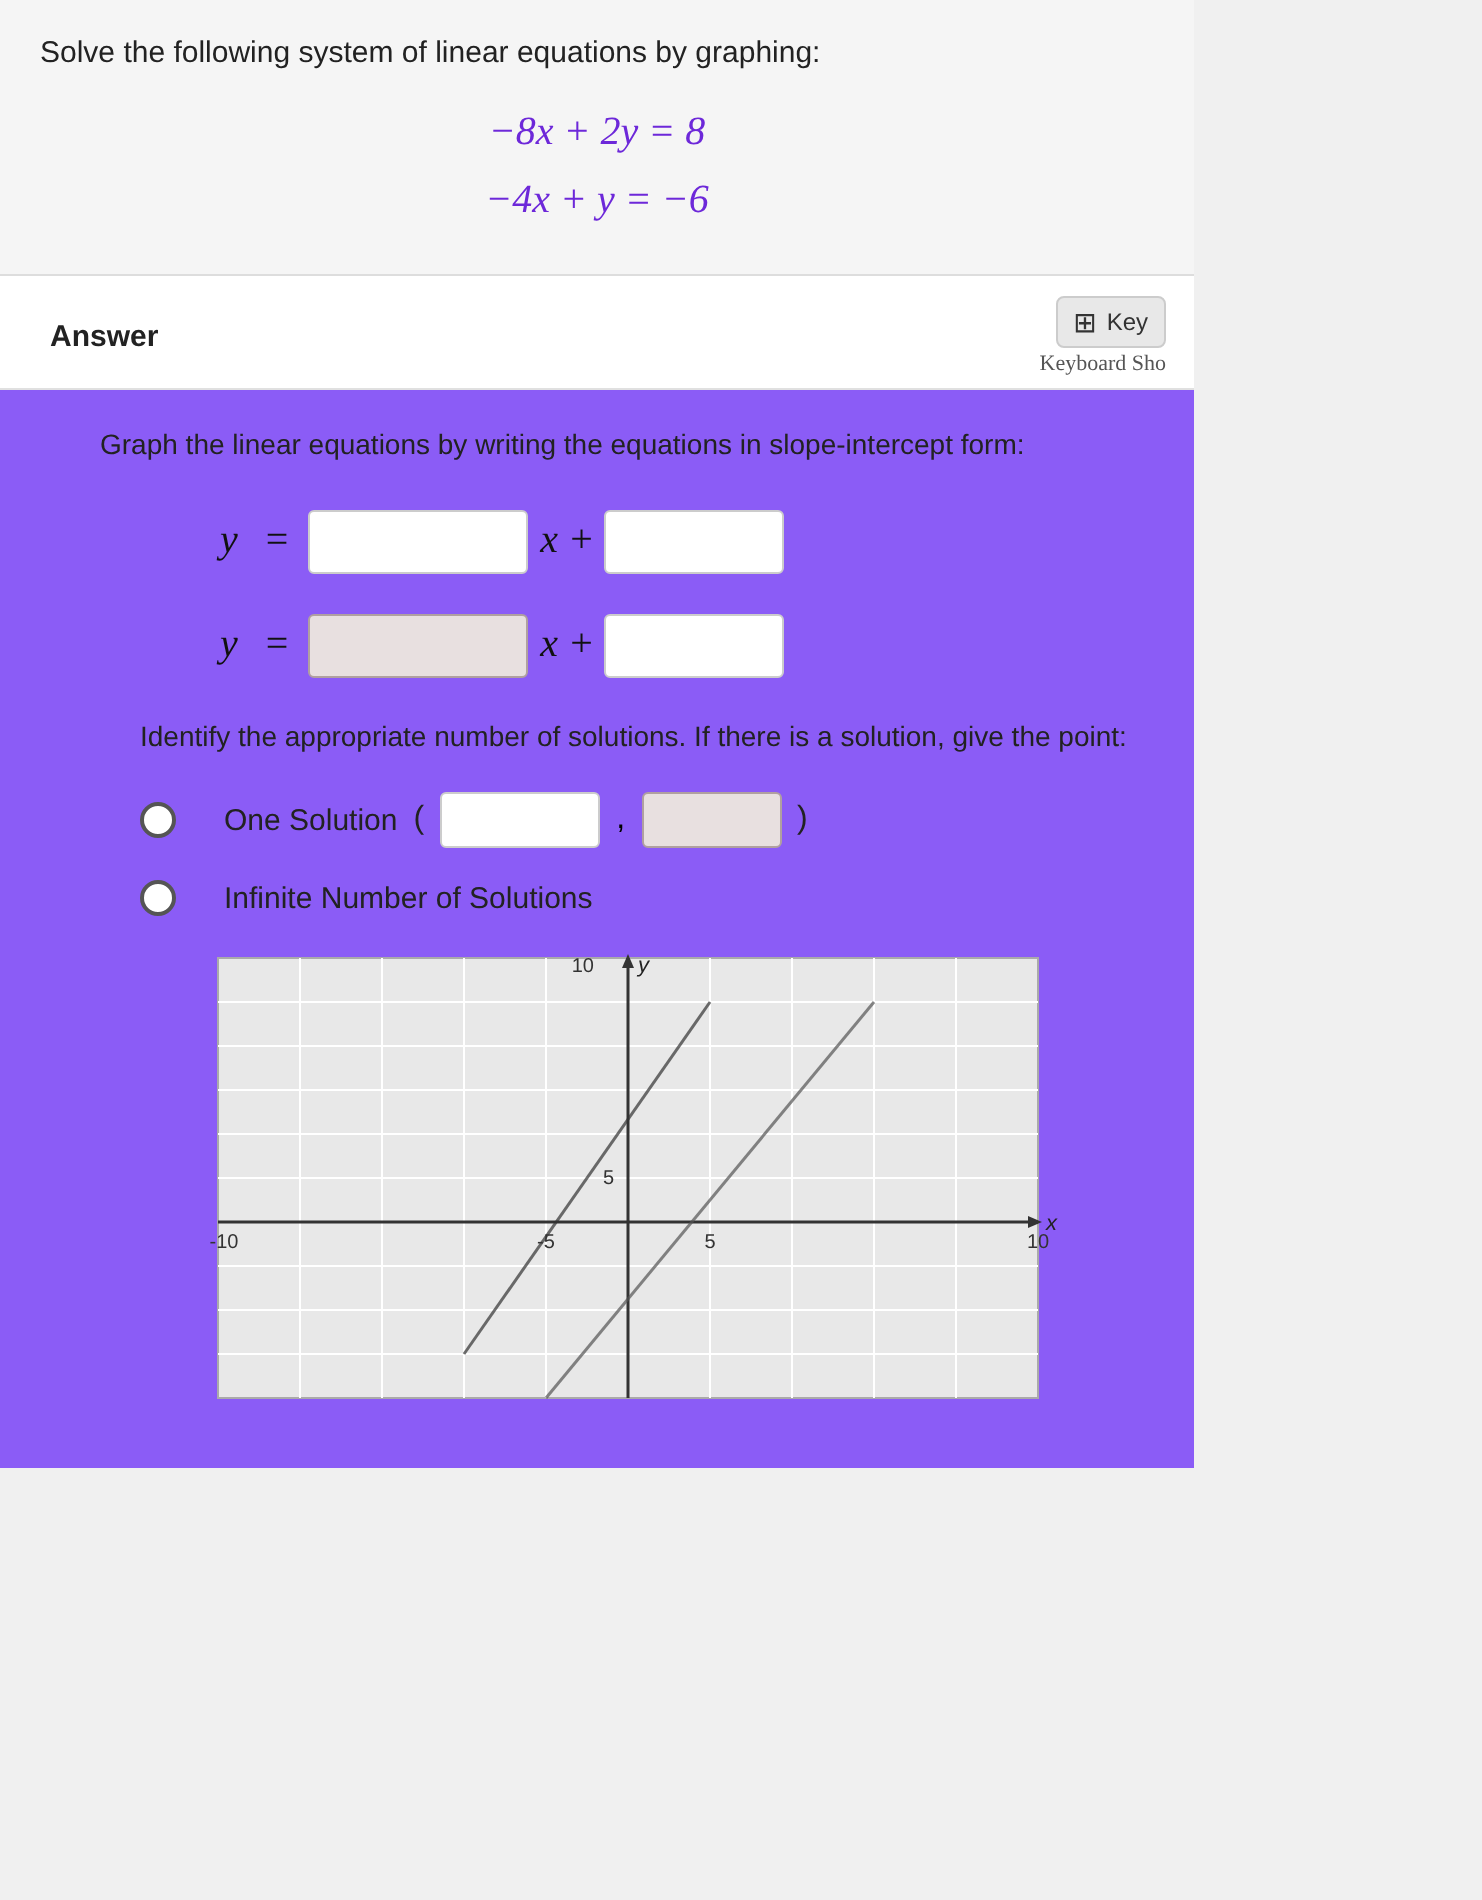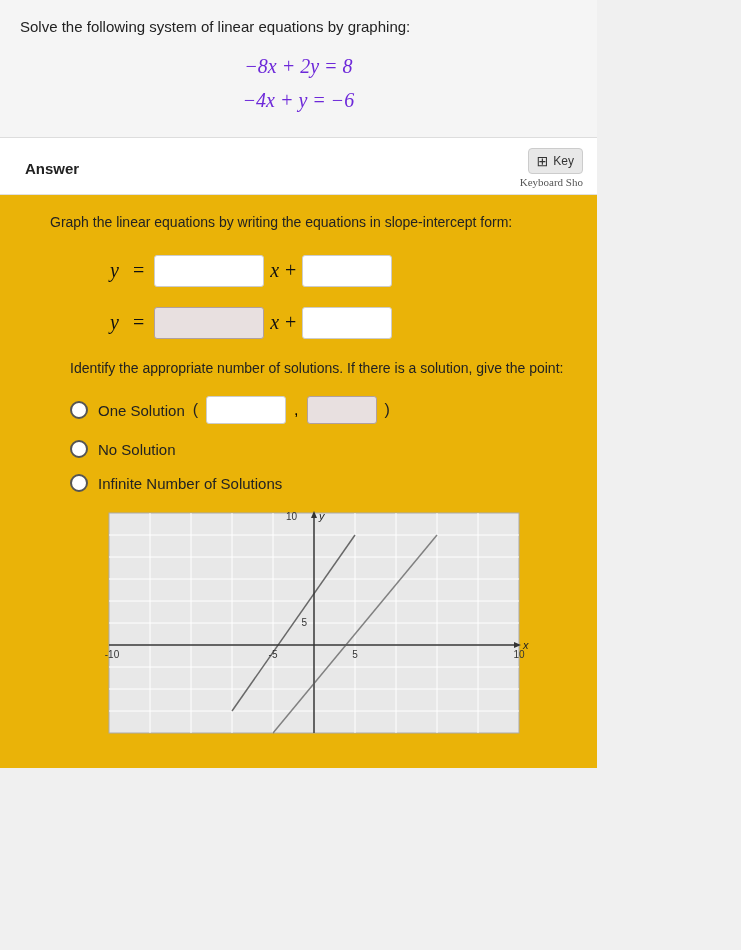--- a/index.html
+++ b/index.html
@@ -71,21 +71,21 @@
       color: #333;
       cursor: pointer;
     }
 
     .keyboard-icon {
       font-size: 14px;
     }
 
     
     .answer-content {
-      background: #eab308;
+      background: #8b5cf6;
       padding: 18px 30px 20px 50px;
     }
 
     .instruction-text {
       font-family: Arial, sans-serif;
       font-size: 14px;
       color: #222;
       margin-bottom: 22px;
       line-height: 1.4;
     }
@@ -156,21 +156,21 @@
       color: #222;
       margin-bottom: 18px;
       line-height: 1.4;
       max-width: 500px;
     }
 
     .solution-option {
       display: flex;
       align-items: center;
       margin-bottom: 16px;
-      gap: 10px;
+      gap: 24px;
     }
 
     .radio-circle {
       width: 18px;
       height: 18px;
       border-radius: 50%;
       border: 2px solid #555;
       background: #fff;
       flex-shrink: 0;
       display: inline-flex;
@@ -292,24 +292,20 @@
         <div class="one-solution-row">
           <span class="solution-text">One Solution</span>
           <span class="paren">(</span>
           <div class="coord-input"></div>
           <span class="comma">,</span>
           <div class="coord-input-filled"></div>
           <span class="paren">)</span>
         </div>
       </div>
 
-      <div class="solution-option">
-        <div class="radio-circle"></div>
-        <span class="solution-text">No Solution</span>
-      </div>
 
       <div class="solution-option">
         <div class="radio-circle"></div>
         <span class="solution-text">Infinite Number of Solutions</span>
       </div>
     </div>
 
     <div class="graph-section">
       <div class="graph-container">
         <svg class="graph-svg" viewBox="0 0 460 230" xmlns="http://www.w3.org/2000/svg">

